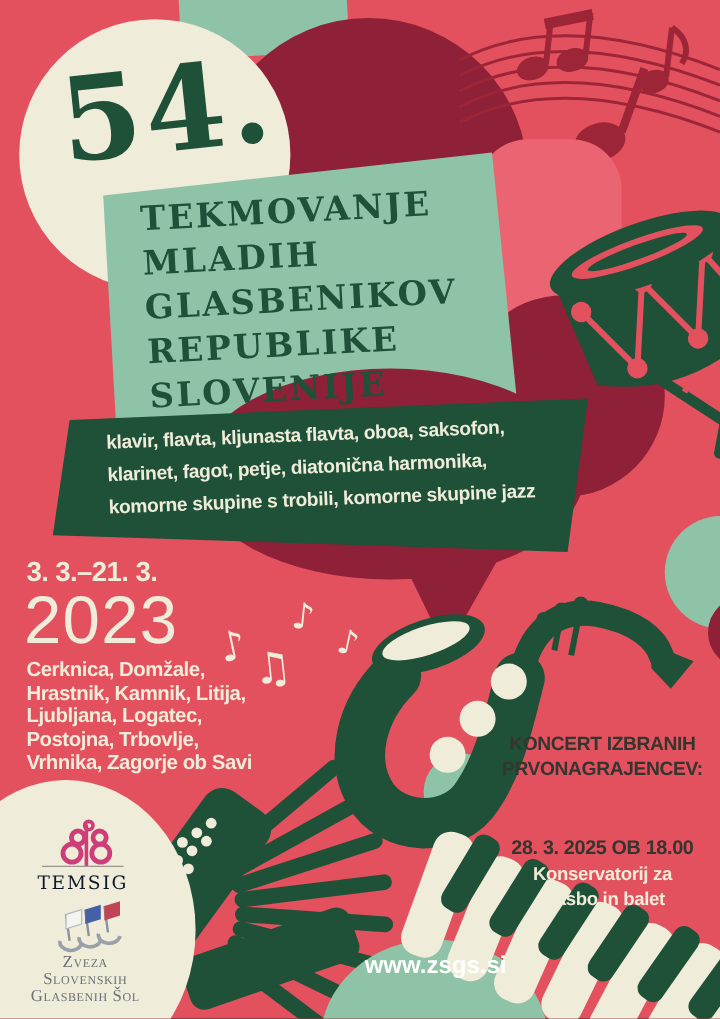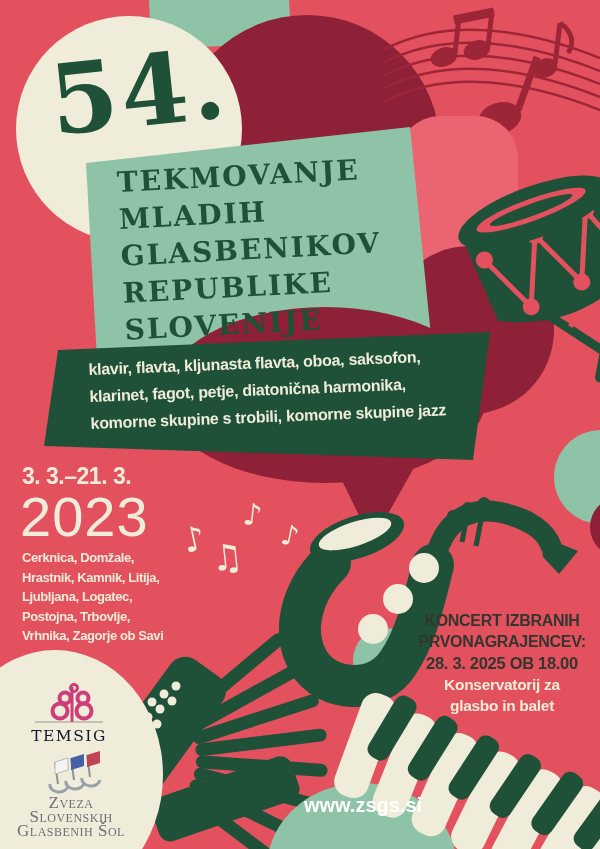--- a/index.html
+++ b/index.html
@@ -25,43 +25,43 @@
     line-height:27px;white-space:nowrap;
   }
   .date-range{
     left:22px;top:463px;color:#efecd9;font-weight:bold;font-size:23px;letter-spacing:-0.5px;
   }
   .year{
     left:20px;top:489px;color:#efecd9;font-weight:normal;font-size:56px;
     letter-spacing:1px;line-height:1;
   }
   .cities{
-    left:22px;top:548px;color:#efecd9;font-weight:bold;font-size:13px;
+    left:22px;top:548px;color:#efecd9;font-weight:bold;font-size:17px;
     letter-spacing:-0.4px;line-height:19.6px;
   }
   .note{position:absolute;z-index:2;color:#efecd9;font-family:"DejaVu Sans",sans-serif;line-height:1;}
   .concert{
     left:406px;top:610px;width:192px;text-align:center;z-index:2;
     font-weight:bold;letter-spacing:-0.3px;
   }
   .concert .head{color:#33352f;font-size:16px;line-height:21px;}
-  .concert .when{color:#33352f;font-size:16.5px;line-height:23px;}
+  .concert .when{color:#33352f;font-size:16.5px;line-height:23px;margin-top:44px;}
   .concert .venue{color:#efecd9;font-size:15.5px;line-height:20.5px;}
   .website{
     left:272px;top:794px;width:182px;text-align:center;z-index:3;
     color:#ffffff;font-weight:bold;font-size:20px;text-decoration:none;display:block;
   }
   .temsig-word{
     left:22px;top:727px;width:94px;text-align:center;z-index:3;
     font-family:"DejaVu Serif",serif;font-size:15.5px;letter-spacing:1.5px;color:#0f172a;
   }
   .zveza{
     left:16px;top:796px;width:110px;text-align:center;z-index:3;
     font-family:"Liberation Serif",serif;font-variant:small-caps;
-    font-size:17px;line-height:14px;color:#6d6f75;letter-spacing:0.5px;
+    font-size:14px;line-height:14px;color:#6d6f75;letter-spacing:0.5px;
   }
 </style>
 </head>
 <body>
 
 <div class="poster">
 
   <svg class="deco" width="600" height="849" viewBox="0 0 600 849">
 
     <rect x="150" y="-12" width="140" height="58" rx="10" fill="#8fc3a8" transform="rotate(-3 220 20)"></rect>

